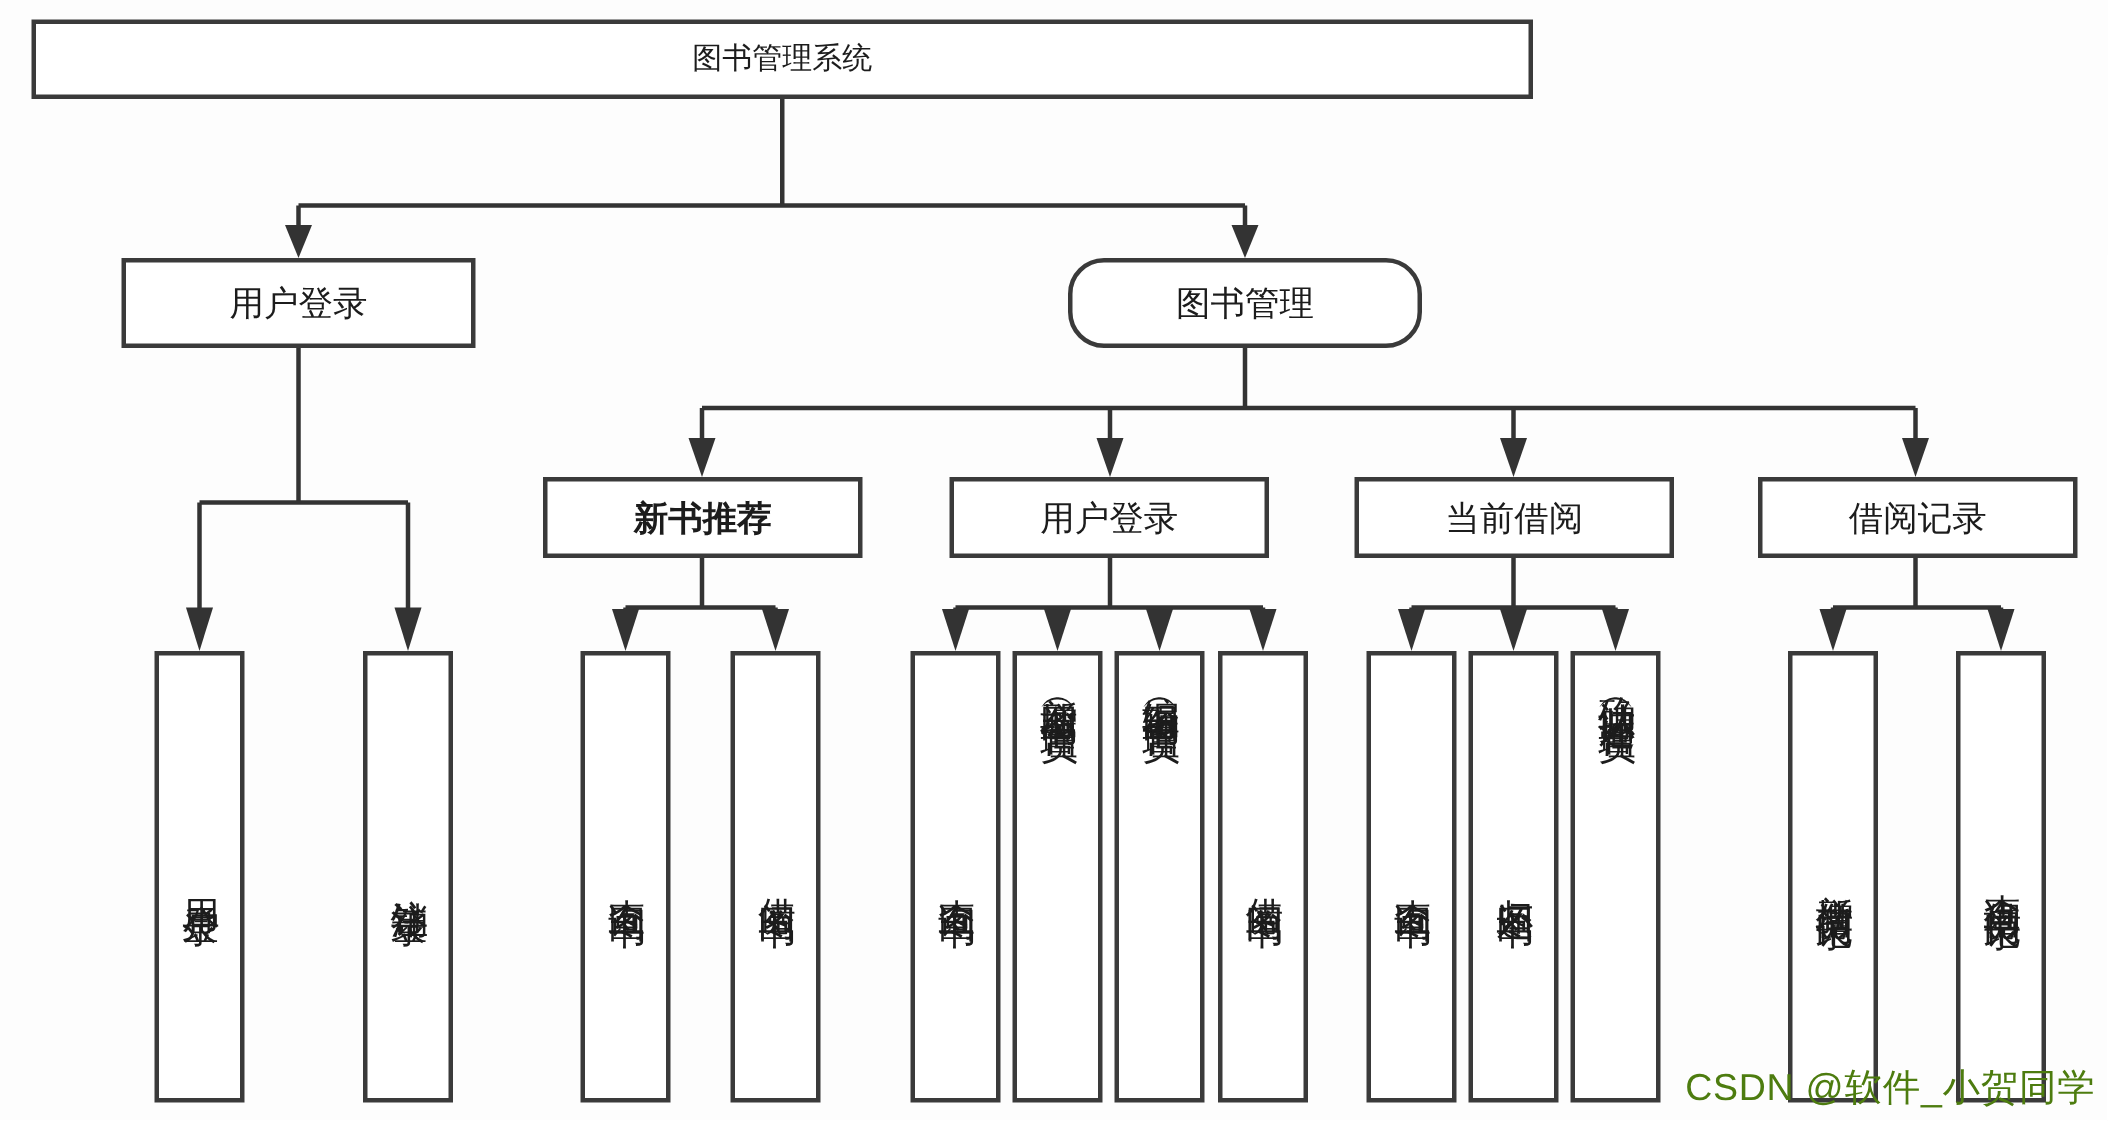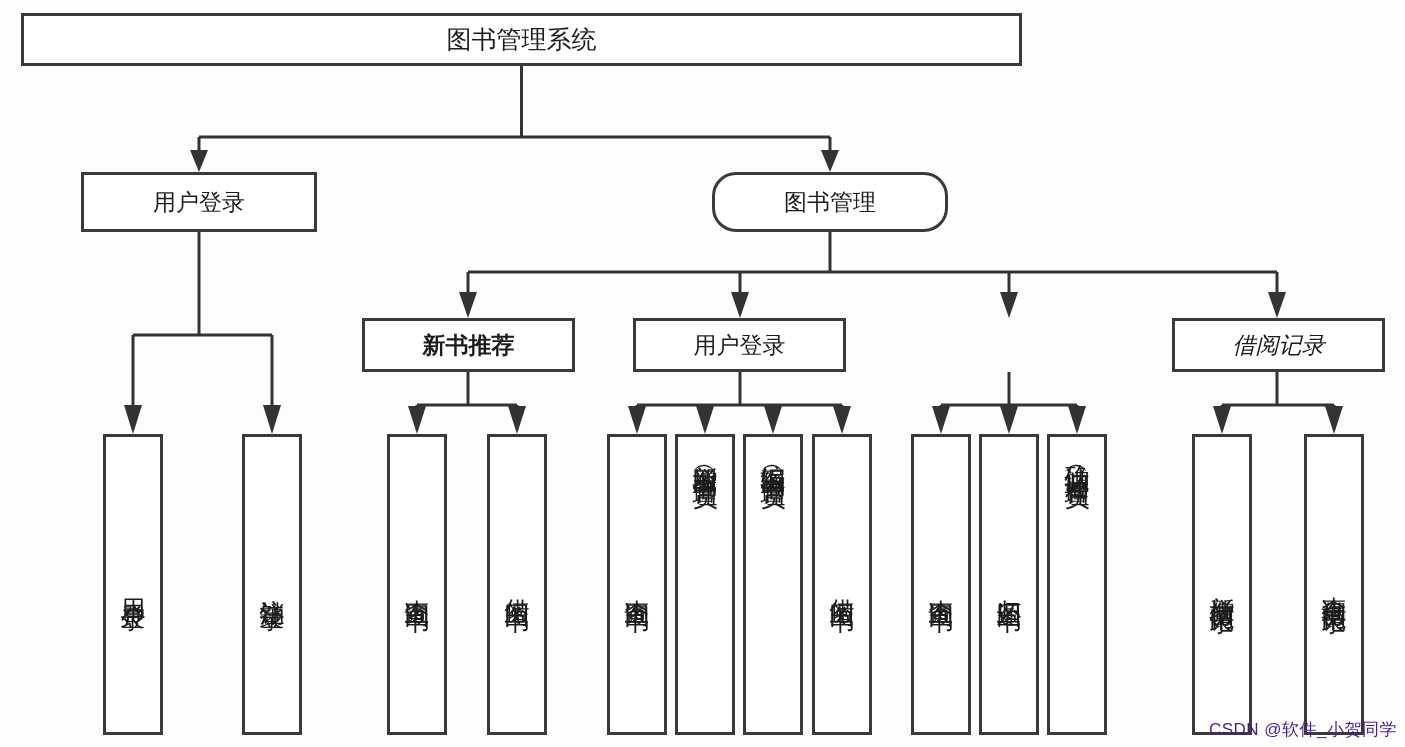--- a/index.html
+++ b/index.html
@@ -48,21 +48,21 @@
     color: #1c1c1c;
   }
   .node .label {
     line-height: 1.08;
     white-space: pre;
     text-align: center;
   }
 
   
   .node.root .label {
-    font-size: 25px;
+    font-size: 20px;
   }
   
   .node.branch .label {
     font-size: 23px;
   }
 
   
   .node.leaf {
     align-items: flex-start;
     justify-content: center;
@@ -79,22 +79,22 @@
   .node.leaf.mid {
     align-items: center;
     padding-top: 0;
   }
 
   
   #watermark {
     position: absolute;
     right: 8px;
     bottom: 6px;
-    font-size: 17px;
-    color: #4c1d95;
+    font-size: 25px;
+    color: #4d7c0f;
     white-space: nowrap;
     letter-spacing: 0.5px;
   }
 </style>
 </head>
 <body>
 
 <div id="canvas">
 
   <svg id="wires" viewBox="0 0 1405 747" width="1405" height="747">
@@ -170,21 +170,24 @@
   <div class="node branch" style="left:712px; top:172px; width:236px; height:60px;border-radius:24px;">
     <span class="label">图书管理</span>
   </div>
 
   <div class="node branch" style="left:362px; top:318px; width:213px; height:54px;font-weight:bold;">
     <span class="label">新书推荐</span>
   </div>
   <div class="node branch" style="left:633px; top:318px; width:213px; height:54px;">
     <span class="label">用户登录</span>
   </div>
-  <div class="node branch" style="left:1172px; top:318px; width:213px; height:54px;font-style:italic;">
+  <div class="node branch" style="left:903px; top:318px; width:213px; height:54px;">
+    <span class="label">当前借阅</span>
+  </div>
+  <div class="node branch" style="left:1172px; top:318px; width:213px; height:54px;">
     <span class="label">借阅记录</span>
   </div>
 
   <div class="node leaf mid" style="left:103px; top:434px; width:60px; height:301px;">
     <span class="label">用户登录</span>
   </div>
   <div class="node leaf mid" style="left:242px; top:434px; width:60px; height:301px;">
     <span class="label">注销登录</span>
   </div>
 

